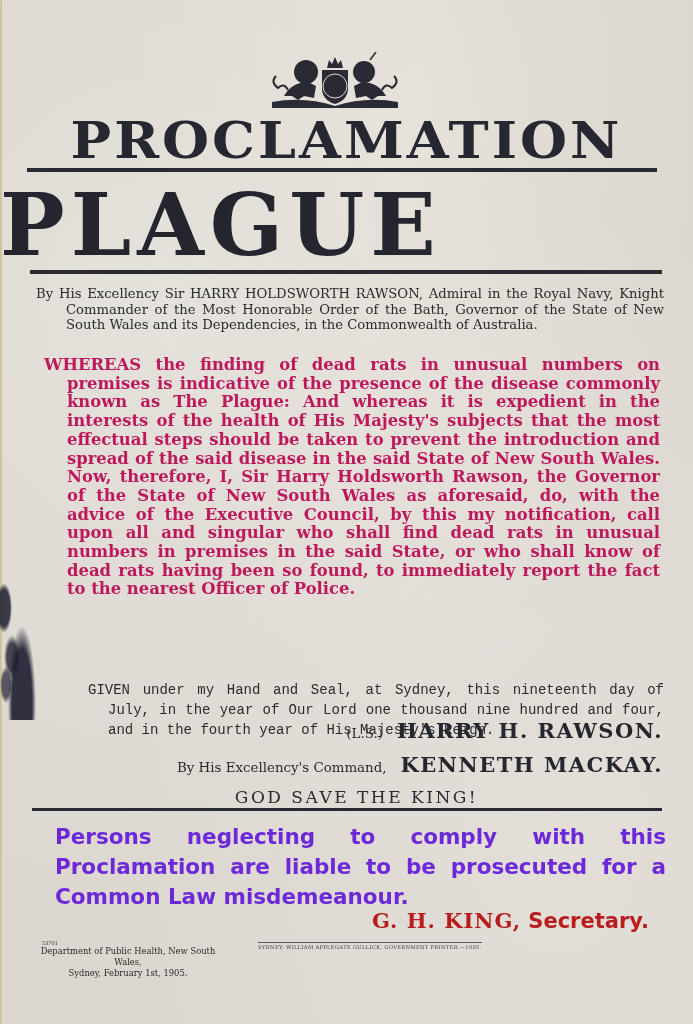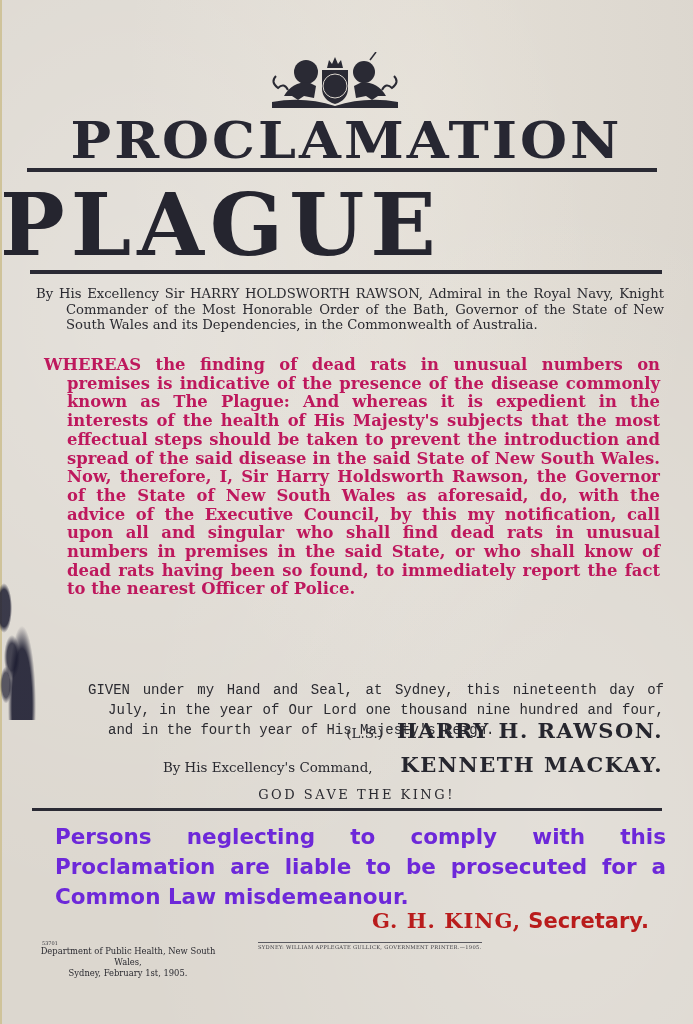--- a/index.html
+++ b/index.html
@@ -66,21 +66,21 @@
     padding-left:20px; text-indent:-20px; box-sizing:border-box;
   }
   .sig-row {
     position:absolute; right:30px; display:flex; align-items:baseline; gap:14px;
     font-family:"DejaVu Serif", serif;
   }
   .sig-small { font-size:13.4px; color:#2a2a30; }
   .sig-name { font-size:21px; font-weight:bold; letter-spacing:1.5px; color:#26262e; }
   .gsk {
     position:absolute; left:0; top:787px; width:693px; text-align:center;
-    font-family:"DejaVu Serif", serif; font-size:13px; letter-spacing:2.5px; color:#2a2a30;
+    font-family:"DejaVu Serif", serif; font-size:17px; letter-spacing:2.5px; color:#2a2a30;
     padding-left:20px; box-sizing:border-box;
   }
   .warning {
     position:absolute; left:30px; top:822px; width:636px;
     font-family:"DejaVu Sans", sans-serif; font-weight:bold; font-size:21.5px;
     line-height:30px; text-align:justify; text-align-last:left; color:#6d28d9;
     transform-origin:left top;
   }
   .warning .first { padding-left:25px; }
   .dept {
@@ -139,21 +139,21 @@
 <div class="whereas"><span style="font-variant:small-caps;">WHEREAS</span><span> the finding of dead rats in unusual numbers on premises is indicative of the presence of the disease commonly known as The Plague: And whereas it is expedient in the interests of the health of His Majesty's subjects that the most effectual steps should be taken to prevent the introduction and spread of the said disease in the said State of New South Wales. Now, therefore, I, Sir Harry Holdsworth Rawson, the Governor of the State of New South Wales as aforesaid, do, with the advice of the Executive Council, by this my notification, call upon all and singular who shall find dead rats in unusual numbers in premises in the said State, or who shall know of dead rats having been so found, to immediately report the fact to the nearest Officer of Police.</span></div>
 
 <div class="given">GIVEN under my Hand and Seal, at Sydney, this nineteenth day of July, in the year of Our Lord one thousand nine hundred and four, and in the fourth year of His Majesty's Reign.</div>
 
 <div class="sig-row" style="top:718px;">
   <span class="sig-small">(L.S.)</span>
   <span class="sig-name">HARRY H. RAWSON.</span>
 </div>
 
 <div class="sig-row" style="top:752px;">
-  <span class="sig-small" style="margin-right:14px;">By His Excellency's Command,</span>
+  <span class="sig-small" style="margin-right:0;">By His Excellency's Command,</span>
   <span class="sig-name">KENNETH MACKAY.</span>
 </div>
 
 <div class="gsk">GOD SAVE THE KING!</div>
 
 <div class="rule" style="left:32px; top:808px; width:630px; height:3px;"></div>
 
 <div class="warning">
   <div class="first">Persons neglecting to comply with this Proclamation are liable to be prosecuted for a Common Law misdemeanour.</div>
 </div>

